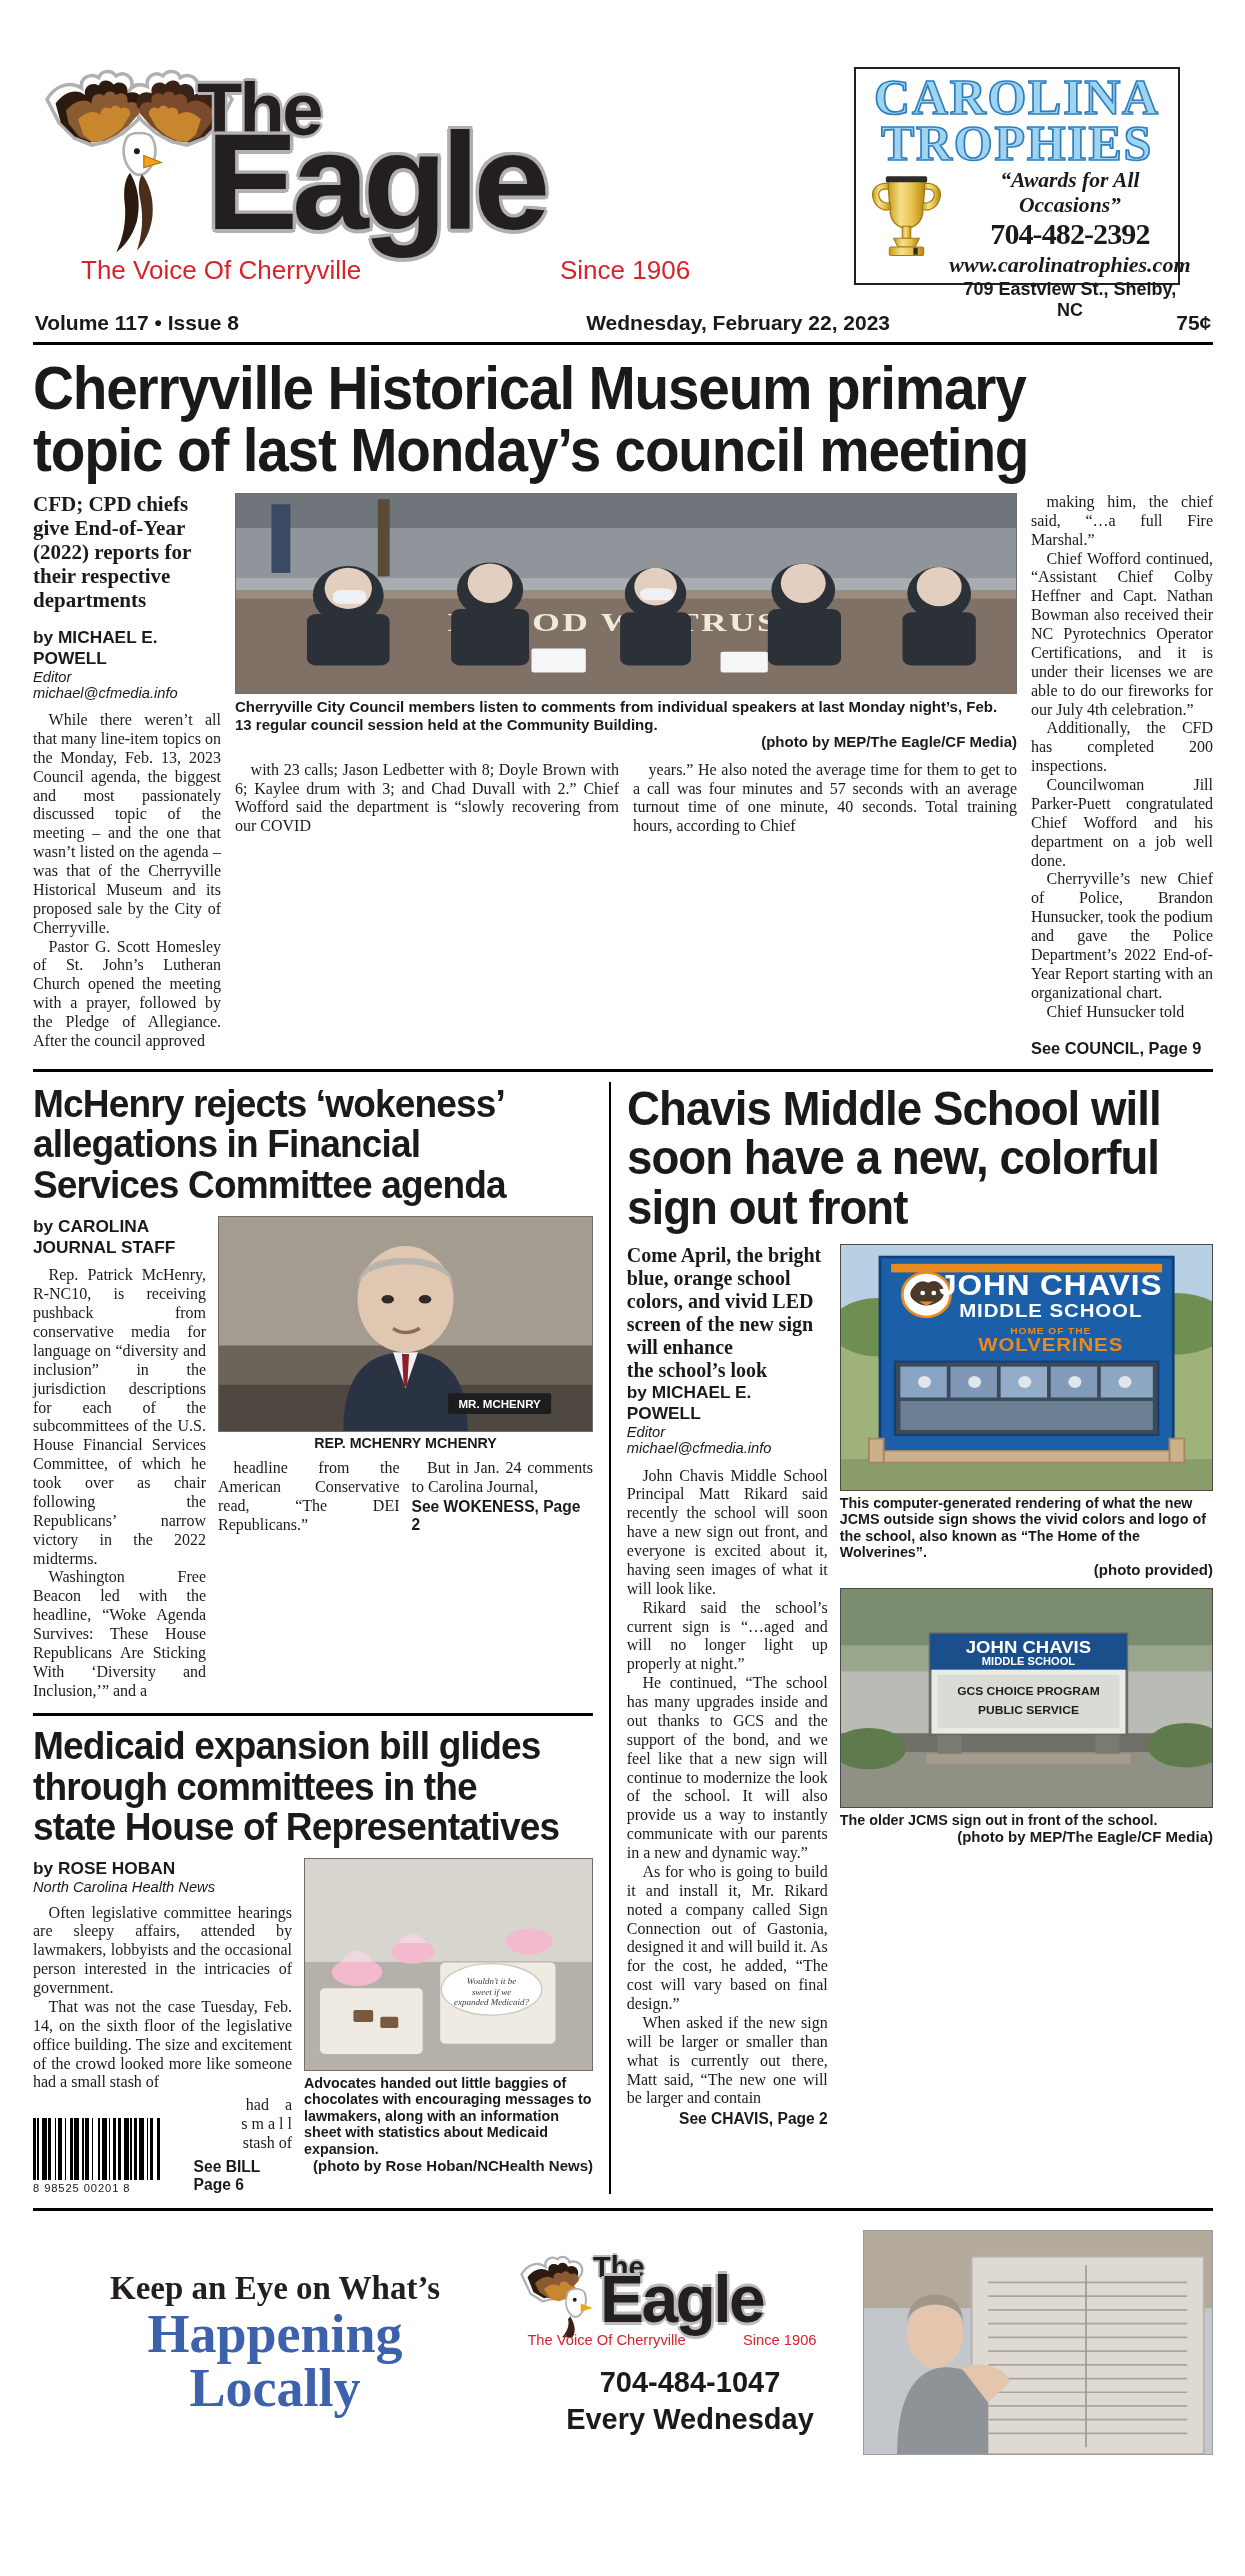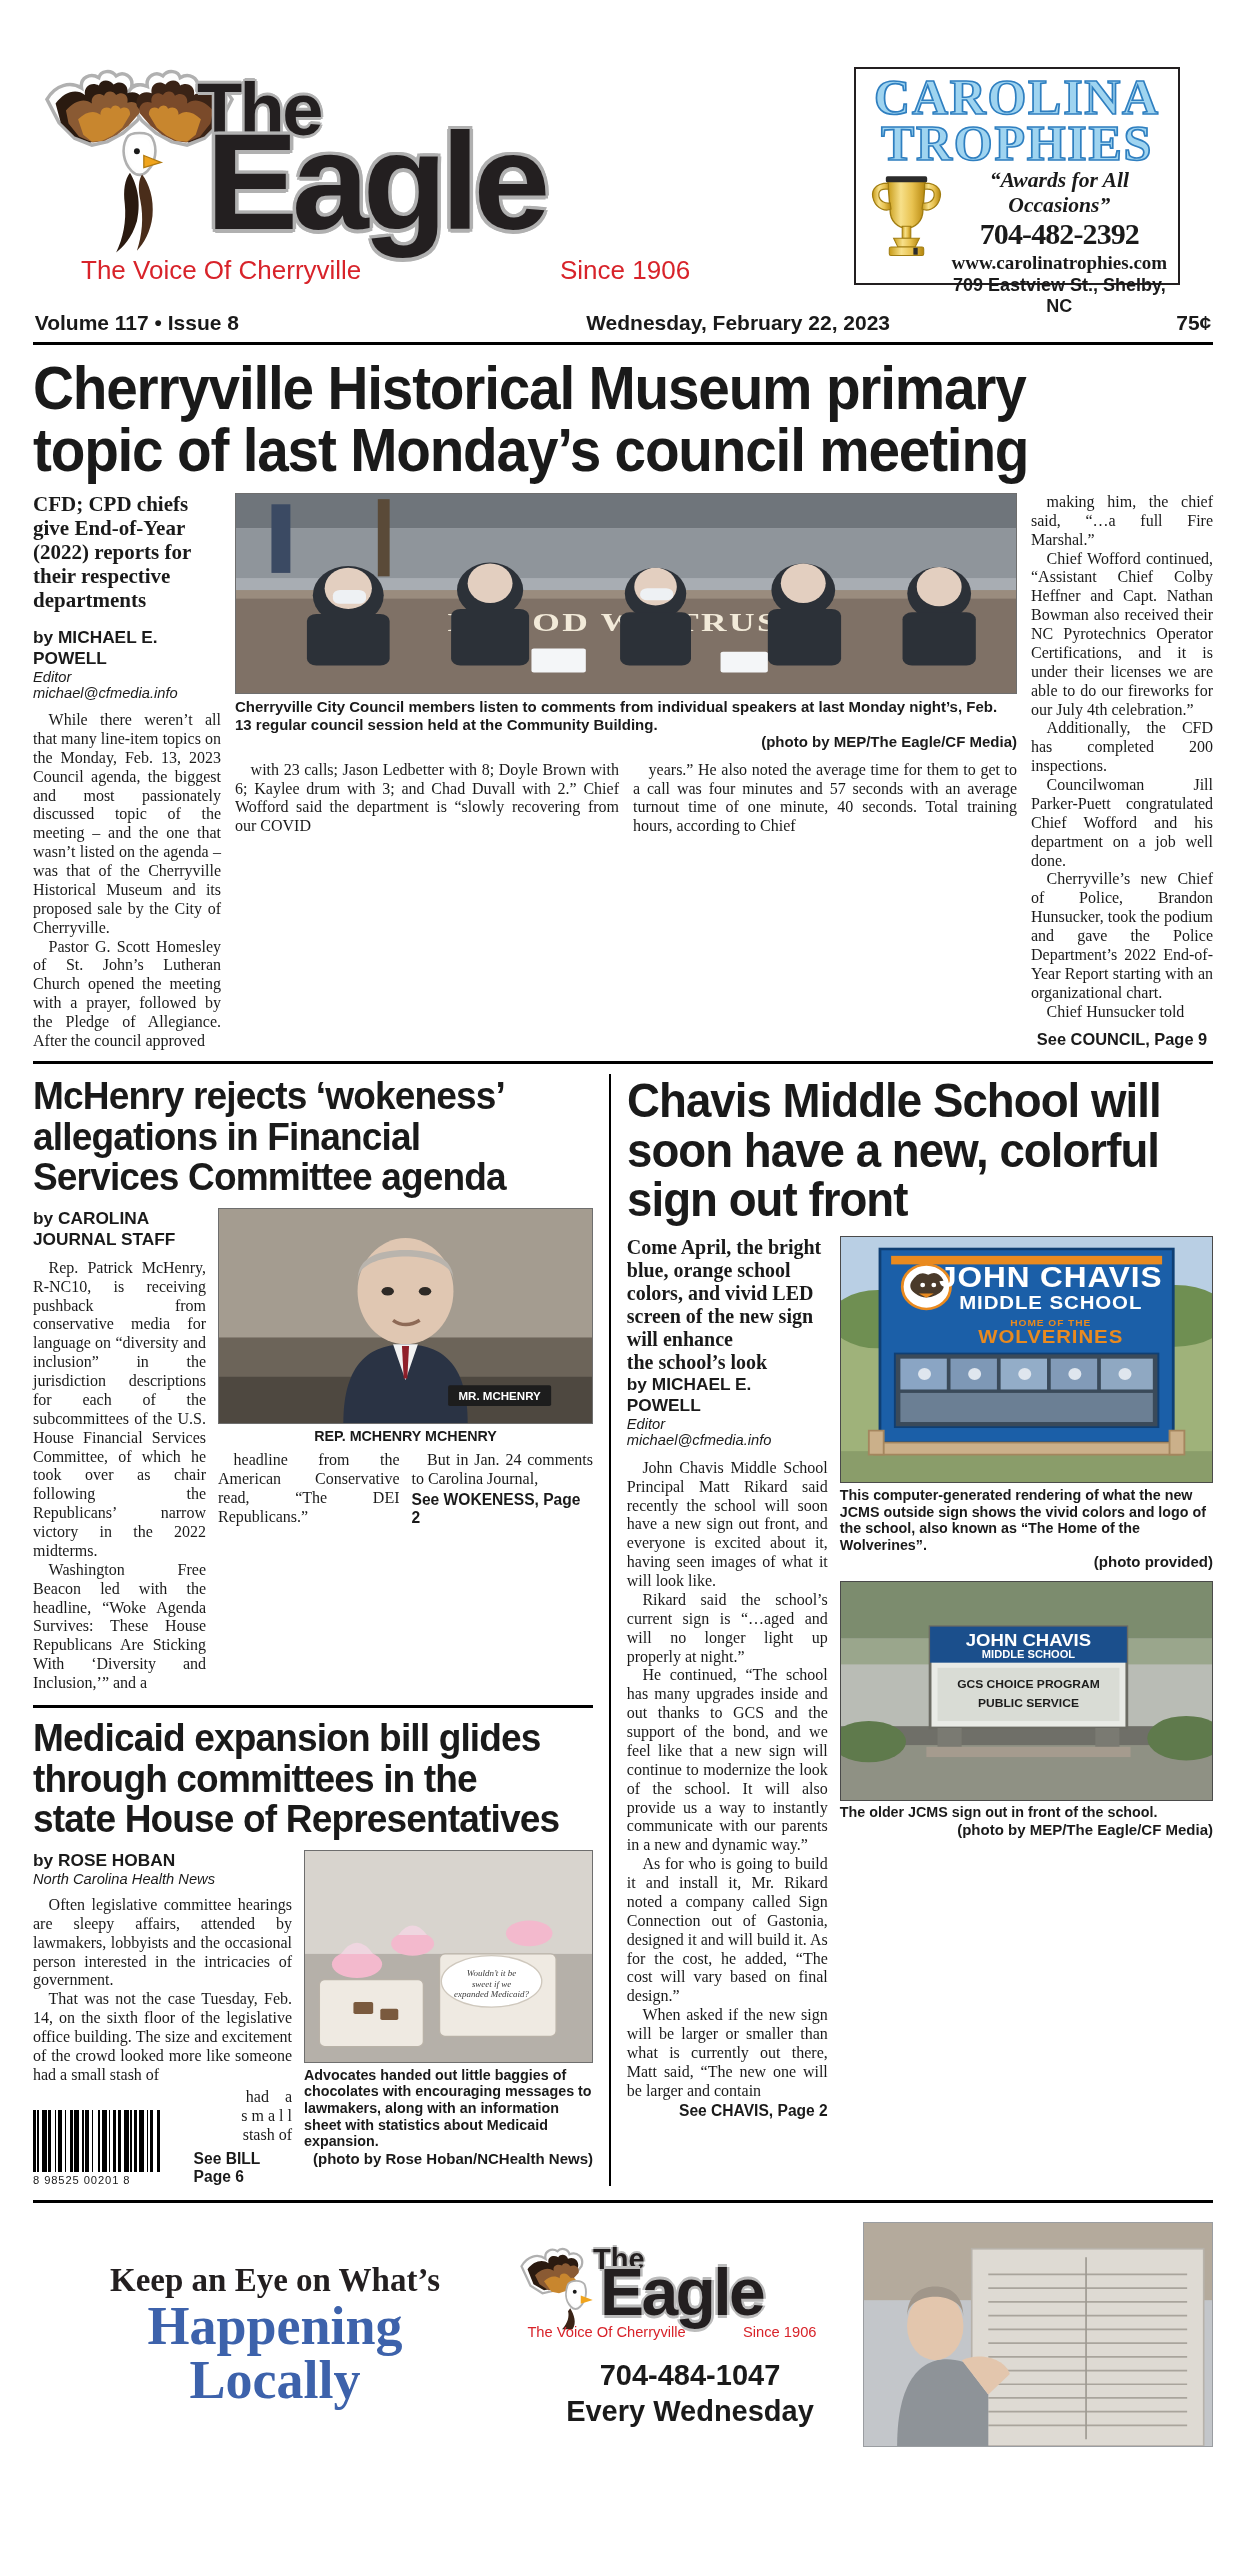--- a/index.html
+++ b/index.html
@@ -59,21 +59,21 @@
     font-size:50px; line-height:0.92;
     color:#9fd4f0;
     -webkit-text-stroke:1.7px #2f7fc0;
     letter-spacing:1.7px;
   }
   .ct-body { display:flex; align-items:flex-start; margin-top:1.7px; }
   .trophy-svg { width:83px; height:93px; flex:0 0 83px; margin-top:-1.7px;}
   .ct-text { flex:1; text-align:center; padding-left:1.7px; }
   .ct-slogan { font-family:"Liberation Serif", serif; font-weight:bold; font-style:italic; font-size:21.6px; }
   .ct-phone { font-family:"Liberation Serif", serif; font-weight:bold; font-size:30px; letter-spacing:-0.9px; margin-top:-0.9px;}
-  .ct-web { font-family:"Liberation Serif", serif; font-weight:bold; font-size:19px; margin-top:0.9px;}
+  .ct-web { font-family:"Liberation Serif", serif; font-weight:bold; font-size:22px; margin-top:0.9px;font-style:italic;}
   .ct-addr { font-family:"Liberation Sans", sans-serif; font-weight:bold; font-size:18px; margin-top:0.9px;}
 
   
   .folio {
     display:flex; align-items:center; justify-content:space-between;
     font-family:"Liberation Sans", sans-serif; font-weight:bold;
     font-size:21px; padding:3.5px 1.7px 7px 1.7px;
     border-bottom:3.5px solid #000;
   }
   .folio .mid { margin-left:61px; }
@@ -108,21 +108,21 @@
     width:100%; background:#eab308; position:relative; overflow:hidden;
     border:0.9px solid #6e6e6e;
   }
   .cap {
     font-family:"Liberation Sans", sans-serif; font-weight:bold;
     font-size:15px; line-height:1.17; margin-top:4.3px;
   }
   .cap-credit { text-align:right; font-family:"Liberation Sans", sans-serif; font-weight:bold; font-size:15px; }
   .lead-lower { display:flex; gap:14px; margin-top:10.4px; }
   .lead-lower .c { flex:1; }
-  .seemore { font-family:"Liberation Sans", sans-serif; font-weight:bold; font-size:16.4px; text-align:center; margin-top:9px;}
+  .seemore { font-family:"Liberation Sans", sans-serif; font-weight:bold; font-size:16.4px; text-align:left; margin-top:18px;}
 
   hr.rule { border:none; border-top:3.5px solid #000; margin:12px 0 10.4px 0; }
 
   
   .mid-section { display:flex; gap:15.6px; }
   .mid-left { width:560px; flex:0 0 560px; }
   .vdiv { width:2.6px; background:#000; flex:0 0 2.6px; }
   .mid-right { flex:1; }
 
   .h2 {

